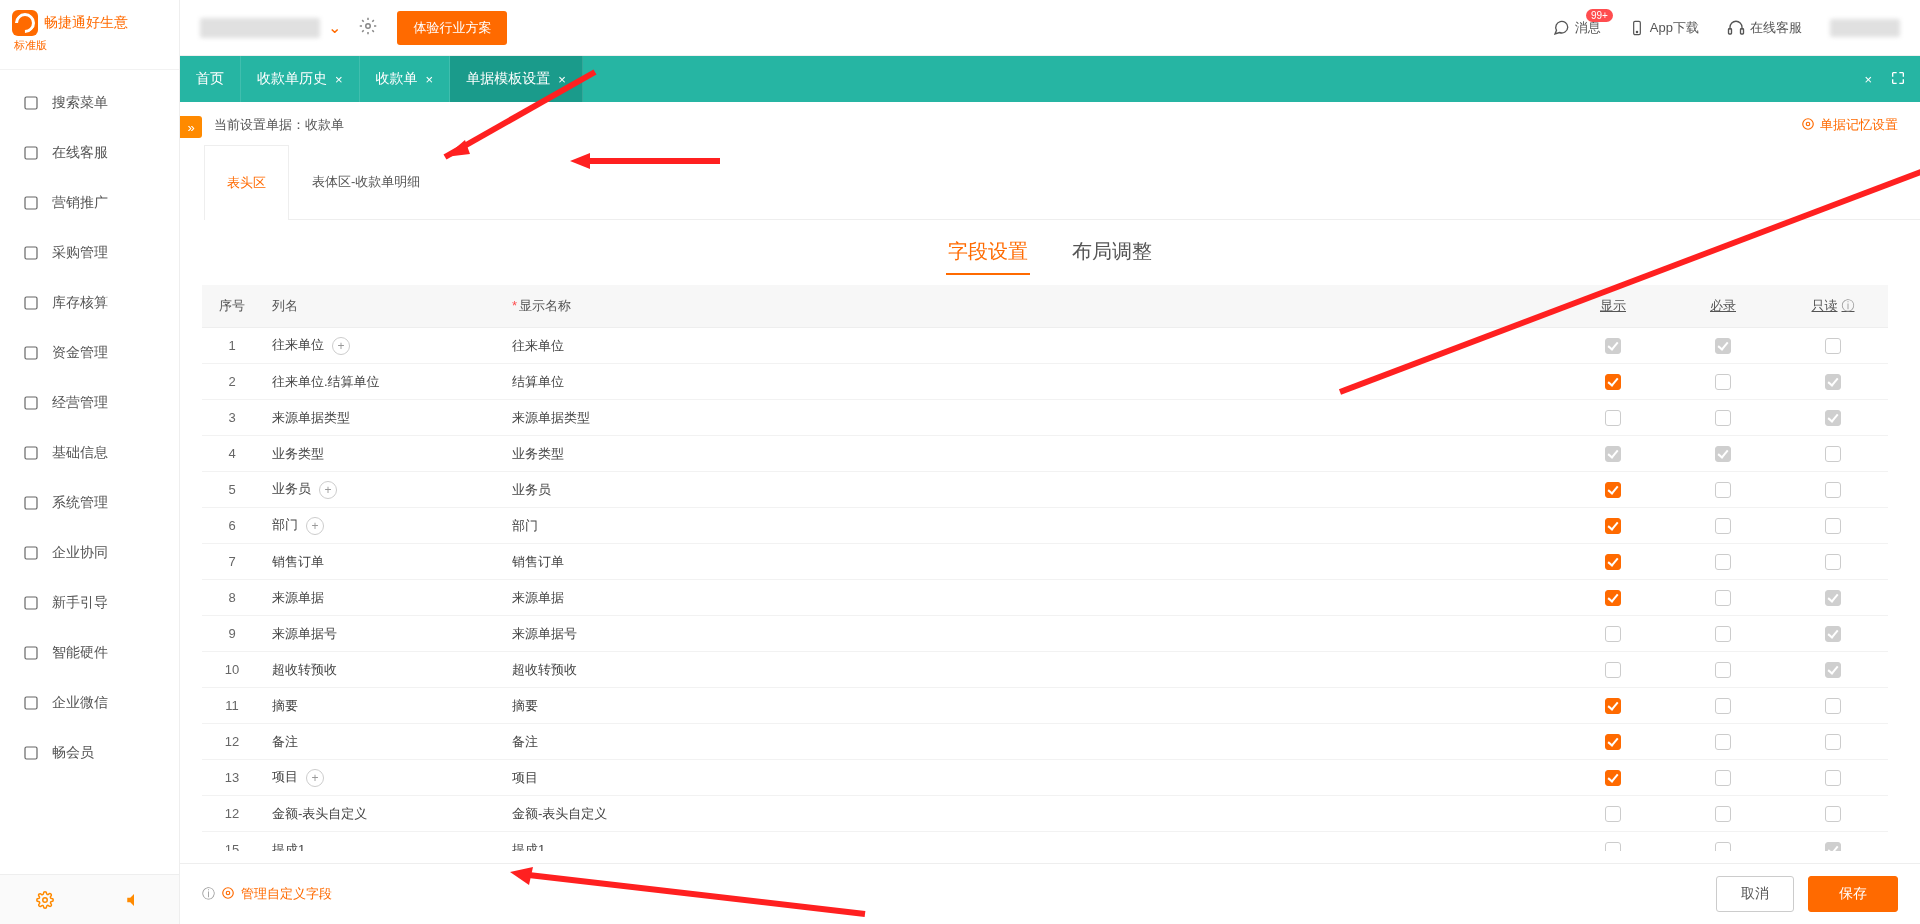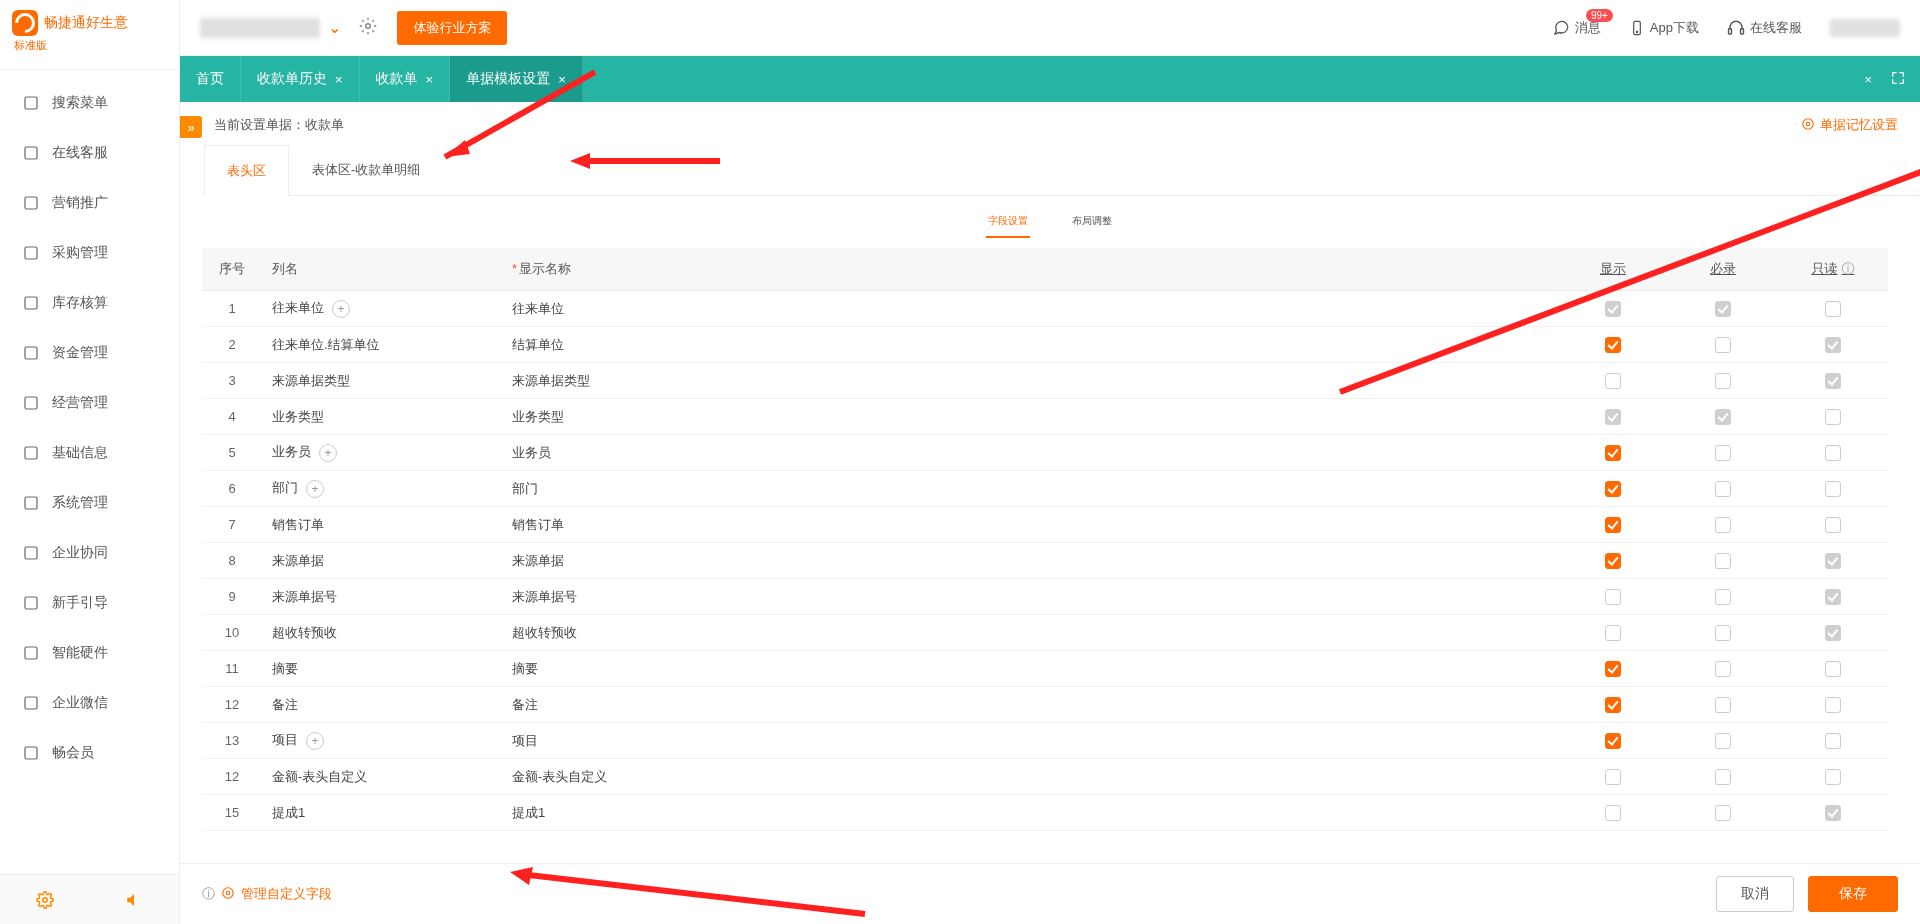--- a/index.html
+++ b/index.html
@@ -42,25 +42,25 @@
 .tab-actions { display: flex; align-items: center; padding: 0 14px; gap: 18px; color: #fff; }
 
 
 .content { flex: 1; padding: 0 0 0 0; display: flex; flex-direction: column; min-height: 0; background: #fff; position: relative; }
 .collapse-handle { position: absolute; left: 0; top: 14px; width: 22px; height: 22px; background: #ff8a00; color: #fff; display: flex; align-items: center; justify-content: center; border-radius: 0 3px 3px 0; cursor: pointer; z-index: 5; }
 .setting-header { display: flex; align-items: center; padding: 14px 22px 10px 34px; gap: 34px; }
 .setting-label { color: #555; font-size: 13px; }
 .setting-right { margin-left: auto; display: flex; align-items: center; gap: 5px; color: #ff6a00; cursor: pointer; font-size: 13px; }
 
 .inner-tabs { display: flex; margin-left: 24px; border-bottom: 1px solid #eee; }
-.inner-tab { padding: 16px 22px; font-size: 13px; color: #555; cursor: pointer; border: 1px solid transparent; border-bottom: none; }
+.inner-tab { padding: 28px 22px; font-size: 13px; color: #555; cursor: pointer; border: 1px solid transparent; border-bottom: none; }
 .inner-tab.active { color: #ff6a00; border-color: #eee; background: #fff; position: relative; top: 1px; }
 
 .subtabs { display: flex; justify-content: center; gap: 40px; padding: 14px 0 10px; }
-.subtab { padding: 4px 2px 8px; font-size: 10px; color: #555; cursor: pointer; border-bottom: 2px solid transparent; }
+.subtab { padding: 4px 2px 8px; font-size: 20px; color: #555; cursor: pointer; border-bottom: 2px solid transparent; }
 .subtab.active { color: #ff6a00; border-bottom-color: #ff6a00; }
 
 
 .table-wrap { flex: 1; margin: 0 22px 12px; overflow-y: auto; border-right: 10px solid #ededed00; }
 .table-wrap::-webkit-scrollbar { width: 12px; }
 .table-wrap::-webkit-scrollbar-thumb { background: #c8c8c8; border-radius: 6px; }
 table { width: 100%; border-collapse: collapse; }
 thead th { background: #f7f7f7; padding: 12px 10px; text-align: left; font-weight: 500; color: #555; border-bottom: 1px solid #eee; position: sticky; top: 0; }
 th.col-idx { width: 60px; text-align: center; }
 th.col-name { width: 240px; }

